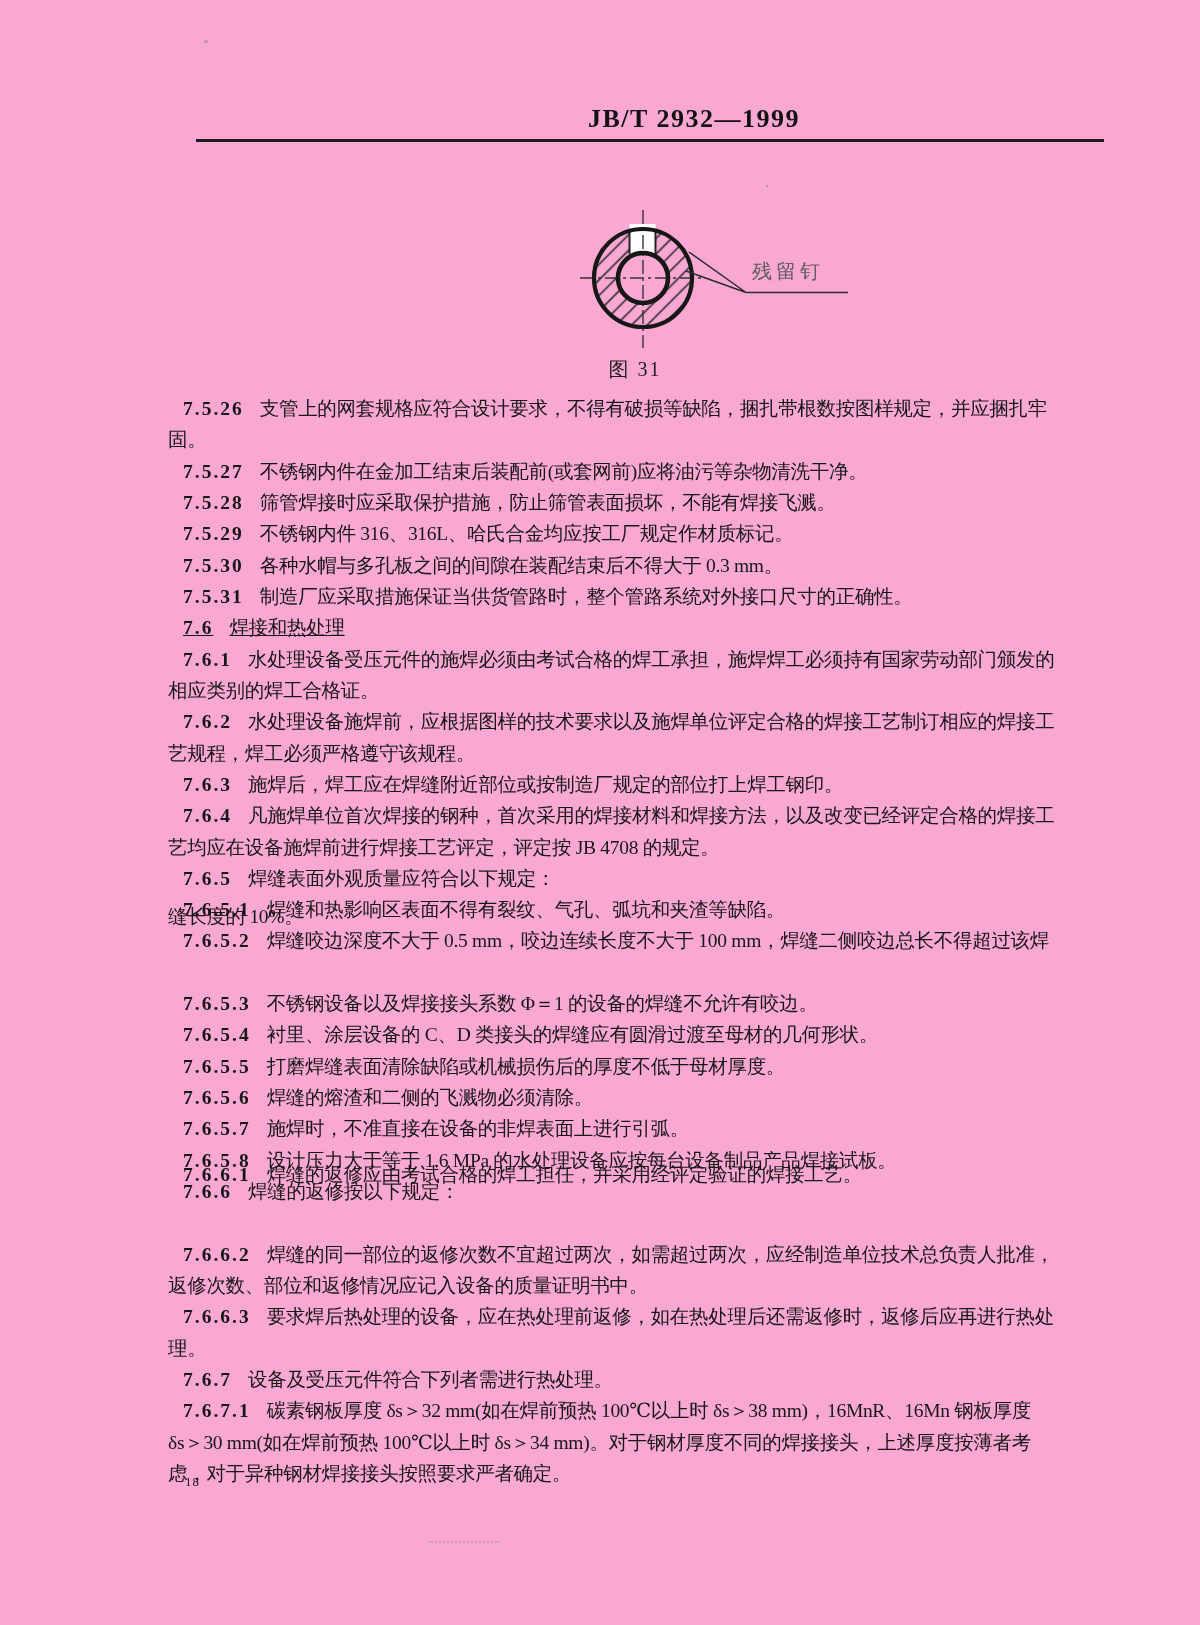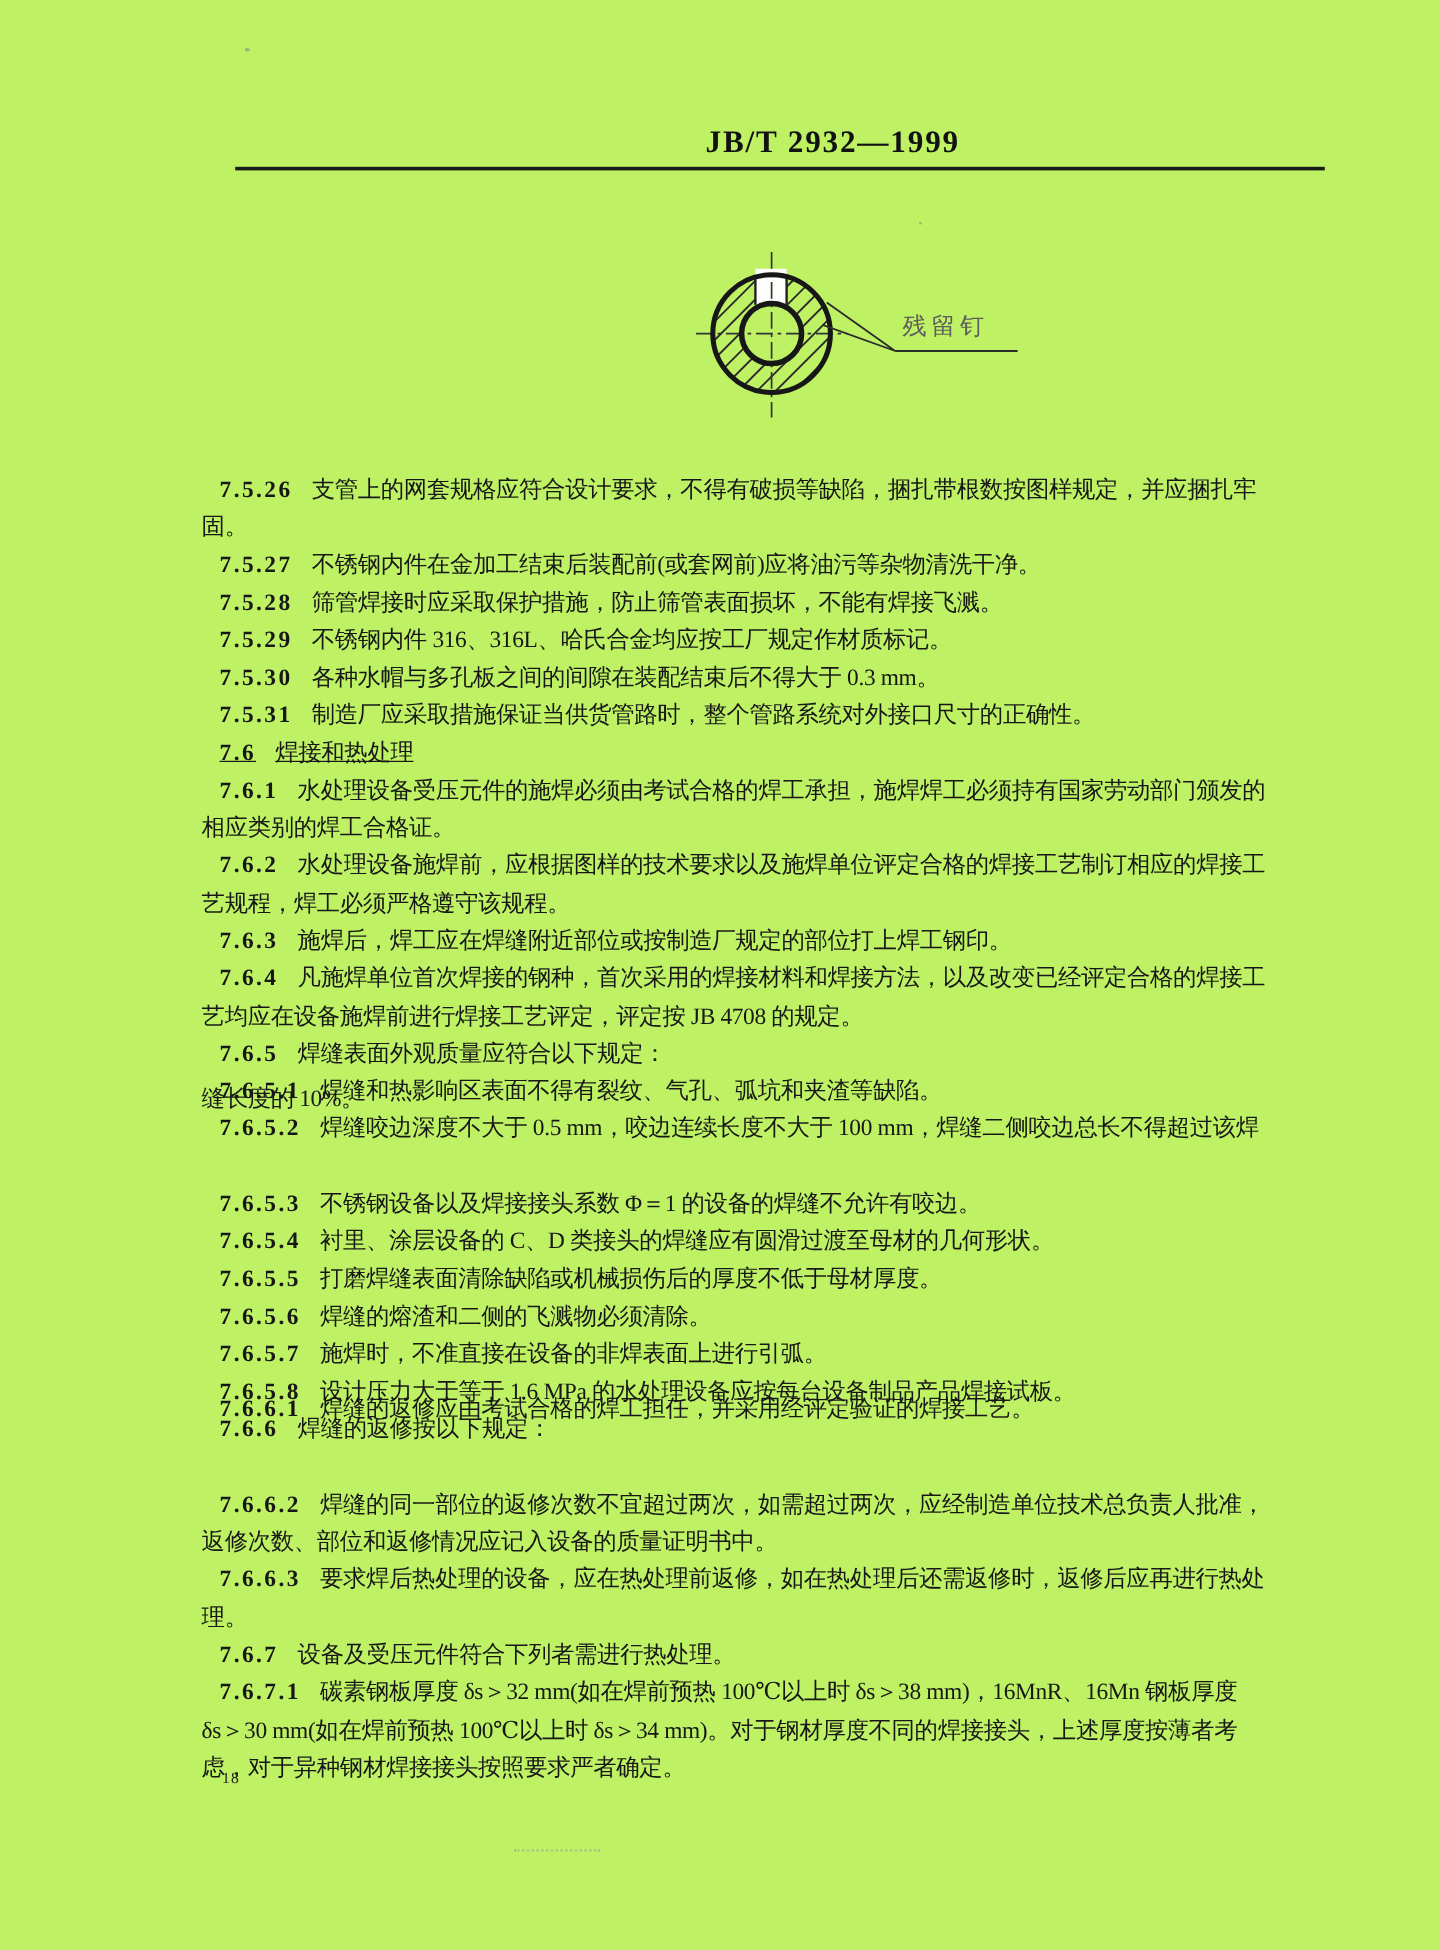--- a/index.html
+++ b/index.html
@@ -1,20 +1,20 @@
 <!DOCTYPE html>
 <html><head>
 <meta charset="utf-8">
 <style>
   html,body{margin:0;padding:0;background:#e8e8e6;}
   .page{
     position:relative;
     width:1200px;height:1625px;
     margin:0 auto;
-    background:#bef264;
+    background:#f9a8d4;
     overflow:hidden;
     font-family:"Liberation Serif","DejaVu Serif",serif;
     color:#161616;
   }
   .hdr{
     position:absolute;left:588px;top:104px;
     font-size:26px;font-weight:700;letter-spacing:1.5px;
     color:#121212;white-space:nowrap;
   }
   .hdr-rule{
@@ -75,20 +75,21 @@
       <line x1="643" y1="210" x2="643" y2="348" stroke="#333" stroke-width="1.4" stroke-dasharray="14 4 3 4"></line>
       <line x1="580" y1="278" x2="706" y2="278" stroke="#333" stroke-width="1.4" stroke-dasharray="14 4 3 4"></line>
 
       <circle cx="643" cy="278" r="49" fill="none" stroke="#171717" stroke-width="4.2"></circle>
       <circle cx="643" cy="278" r="25" fill="none" stroke="#171717" stroke-width="4.6"></circle>
 
       <path d="M689,252 L746,292.5 M686,271 L746,292.5 M746,292.5 L848,292.5" fill="none" stroke="#2c2c2c" stroke-width="1.5"></path>
     </svg>
   </div>
   <div class="fig-label">残留钉</div>
+  <div class="fig-caption">图 31</div>
 
   <div>
       <div class="tline numbered" style="top: 395px;"><span class="cnum">7.5.26</span><span class="ctext">支管上的网套规格应符合设计要求，不得有破损等缺陷，捆扎带根数按图样规定，并应捆扎牢</span></div>
       <div class="tline" style="top: 426.3px;"><span class="ctext">固。</span></div>
       <div class="tline numbered" style="top: 457.6px;"><span class="cnum">7.5.27</span><span class="ctext">不锈钢内件在金加工结束后装配前(或套网前)应将油污等杂物清洗干净。</span></div>
       <div class="tline numbered" style="top: 489px;"><span class="cnum">7.5.28</span><span class="ctext">筛管焊接时应采取保护措施，防止筛管表面损坏，不能有焊接飞溅。</span></div>
       <div class="tline numbered" style="top: 520.3px;"><span class="cnum">7.5.29</span><span class="ctext">不锈钢内件 316、316L、哈氏合金均应按工厂规定作材质标记。</span></div>
       <div class="tline numbered" style="top: 552px;"><span class="cnum">7.5.30</span><span class="ctext">各种水帽与多孔板之间的间隙在装配结束后不得大于 0.3 mm。</span></div>
       <div class="tline numbered" style="top: 582.9px;"><span class="cnum">7.5.31</span><span class="ctext">制造厂应采取措施保证当供货管路时，整个管路系统对外接口尺寸的正确性。</span></div>
       <div class="tline numbered" style="top: 614.2px; text-decoration: underline;"><span class="cnum">7.6</span><span class="ctext">焊接和热处理</span></div>

